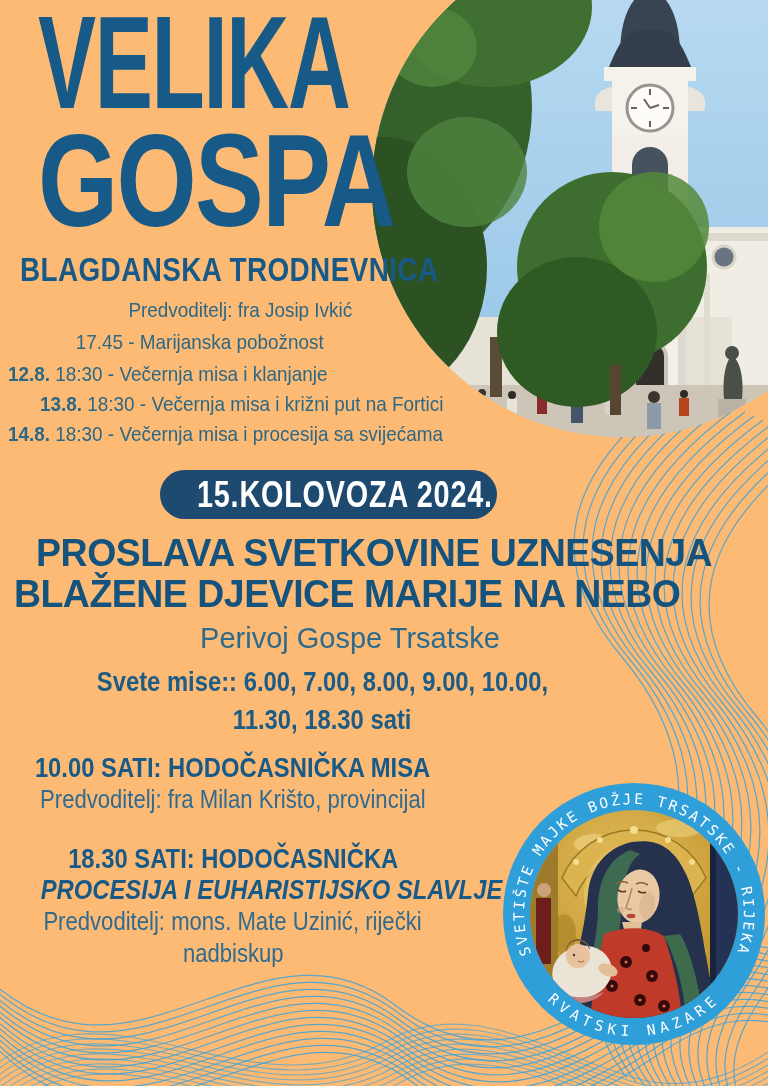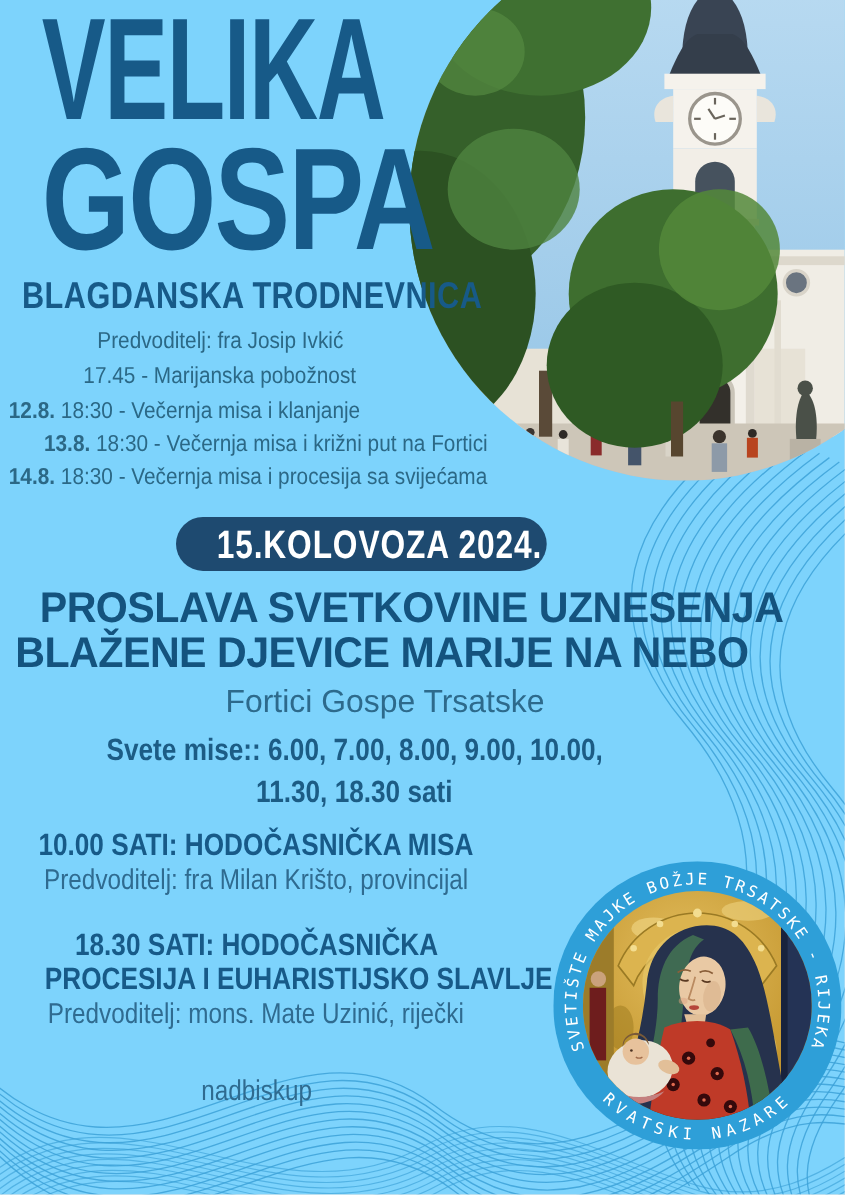--- a/index.html
+++ b/index.html
@@ -1,18 +1,18 @@
 <!DOCTYPE html>
 <html><head>
 <meta charset="utf-8">
 <style>
   html,body{margin:0;padding:0;background:#e8e8e8;}
   .poster{
     position:relative;width:768px;height:1086px;margin:0 auto;
-    background:#7dd3fc;overflow:hidden;
+    background:#fdba74;overflow:hidden;
     font-family:"Liberation Sans",sans-serif;
     color:#2d6a8c;
   }
   .abs{position:absolute;}
   
   .title{position:absolute;left:38px;top:4px;color:#175a88;}
   .title .tl{display:block;font-weight:800;font-size:132px;line-height:118px;letter-spacing:-2px;}
   .title .tl1{transform:scaleX(0.66);transform-origin:left top;}
   .title .tl2{transform:scaleX(0.78);transform-origin:left top;}
   .subtitle{position:absolute;left:20px;top:250px;color:#175a88;
@@ -222,21 +222,21 @@
       </g>
     </svg>
   </div>
 
   <h1 class="title" style="margin:0;">
     <span class="tl tl1">VELIKA</span>
     <span class="tl tl2">GOSPA</span>
   </h1>
   <div class="subtitle">BLAGDANSKA TRODNEVNICA</div>
 
-  <div class="abs sched row-center" style="top:298px;left:0;">
+  <div class="abs sched row-center" style="top:298px;left:0;padding-left:40px;">
     <span class="sxl">Predvoditelj: fra Josip Ivkić</span>
   </div>
   <div class="abs sched row-center" style="top:330px;left:0;">
     <span class="sxl">17.45 - Marijanska pobožnost</span>
   </div>
   <div class="abs sched" style="top:362px;left:8px;">
     <span class="sxl"><span class="d-bold">12.8.</span><span> 18:30 - Večernja misa i klanjanje</span></span>
   </div>
   <div class="abs sched" style="top:392px;left:8px;margin-left:32px;">
     <span class="sxl"><span class="d-bold">13.8.</span><span> 18:30 - Večernja misa i križni put na Fortici</span></span>
@@ -249,47 +249,47 @@
     <span>15.KOLOVOZA 2024.</span>
   </div>
 
   <div class="ctr feast-title" style="top:531px;left:0;width:670px;padding-left:22px;">
     <span class="sx96">PROSLAVA SVETKOVINE UZNESENJA</span>
   </div>
   <div class="ctr feast-title" style="top:572px;left:0;width:670px;">
     <span class="sx96">BLAŽENE DJEVICE MARIJE NA NEBO</span>
   </div>
   <div class="ctr location" style="top:622px;left:0;width:700px;">
-    <span>Fortici Gospe Trsatske</span>
+    <span>Perivoj Gospe Trsatske</span>
   </div>
 
   <div class="ctr masses" style="top:666px;left:0;width:645px;">
     <span class="sx">Svete mise:: 6.00, 7.00, 8.00, 9.00, 10.00,</span>
   </div>
   <div class="ctr masses" style="top:704px;left:0;width:645px;">
     <span class="sx">11.30, 18.30 sati</span>
   </div>
 
   <div class="ctr ev-title" style="top:752px;left:0;width:466px;">
     <span class="sx">10.00 SATI: HODOČASNIČKA MISA</span>
   </div>
   <div class="ctr ev-leader" style="top:784px;left:0;width:466px;">
     <span class="sx">Predvoditelj: fra Milan Krišto, provincijal</span>
   </div>
 
   <div class="ctr ev-title" style="top:843px;left:0;width:466px;">
     <span class="sx">18.30 SATI: HODOČASNIČKA</span>
   </div>
-  <div class="ctr ev-title" style="top:874px;left:0;width:466px;">
+  <div class="ctr ev-title" style="top:874px;left:0;width:466px;font-style:italic;">
     <span class="sx">PROCESIJA I EUHARISTIJSKO SLAVLJE</span>
   </div>
   <div class="ctr ev-leader" style="top:906px;left:0;width:466px;">
     <span class="sx">Predvoditelj: mons. Mate Uzinić, riječki</span>
   </div>
-  <div class="ctr ev-leader" style="top:976px;left:0;width:466px;">
+  <div class="ctr ev-leader" style="top:938px;left:0;width:466px;">
     <span class="sx">nadbiskup</span>
   </div>
 
   <div class="seal" aria-label="Madonna and Child icon of Trsat">
     <svg width="262" height="262" viewBox="-131 -131 262 262" aria-hidden="true">
       <defs>
         <clipPath id="sealClip">
             <circle r="104"></circle>
           </clipPath>
         <radialGradient id="gold" cx="0.45" cy="0.3" r="0.9">

